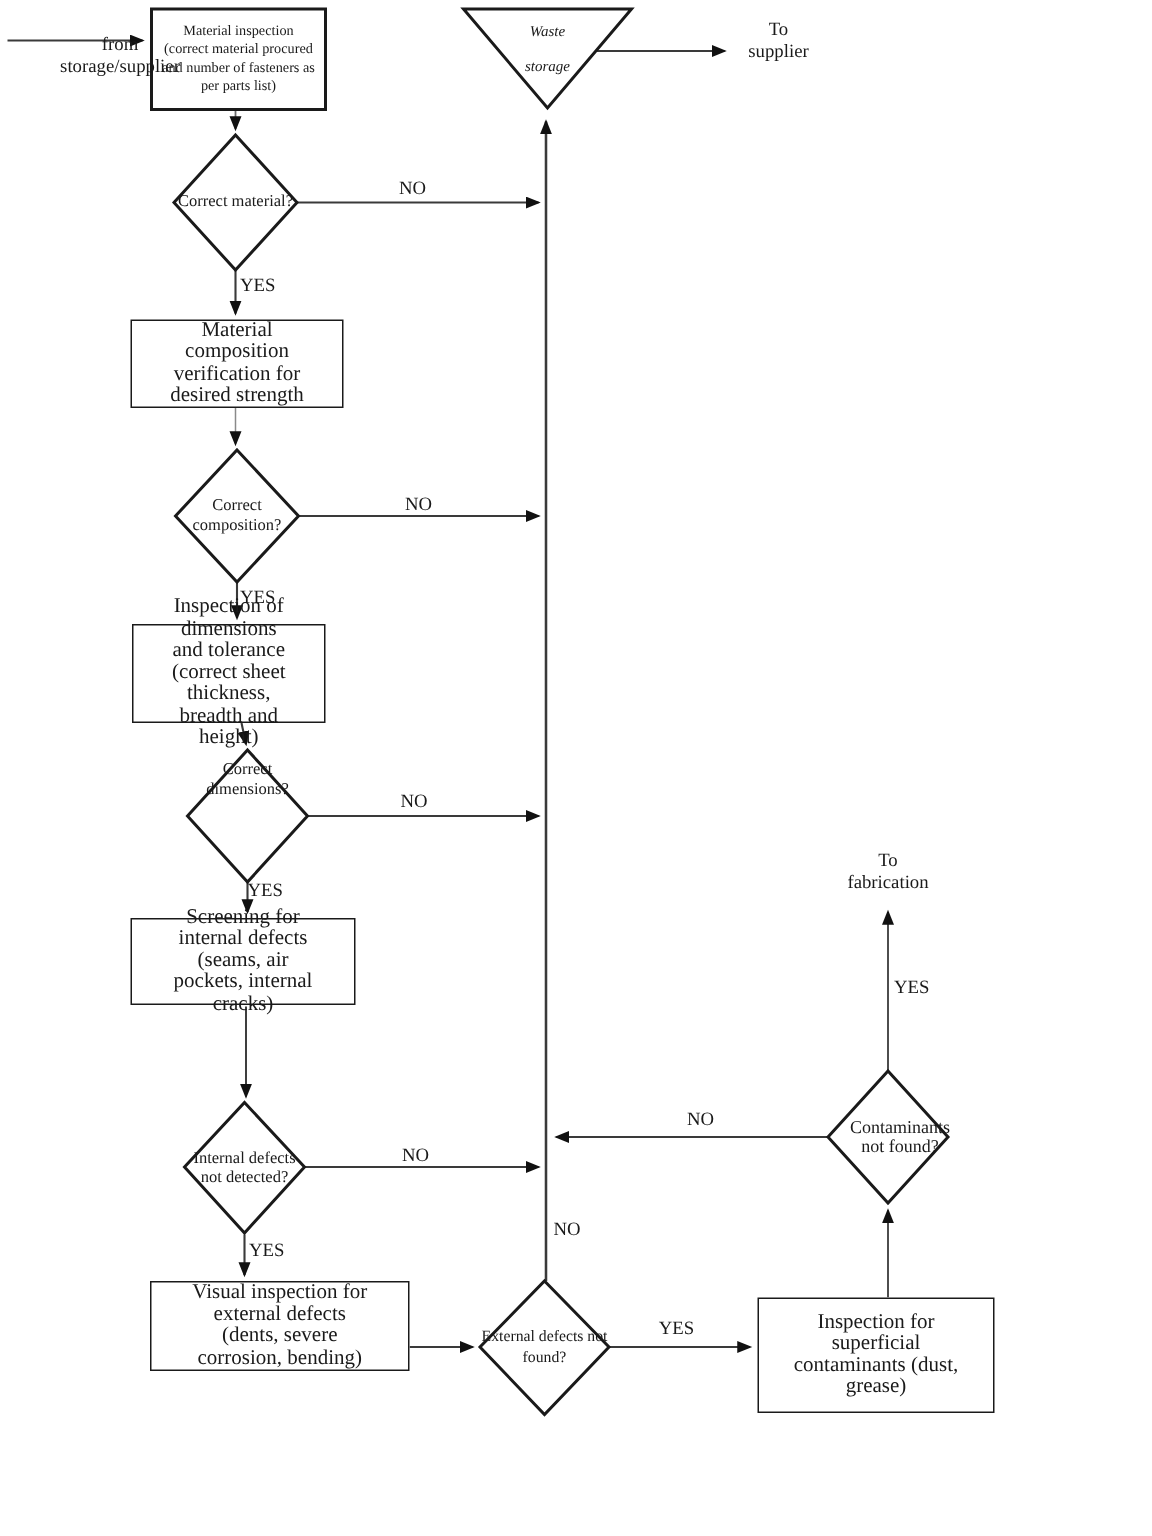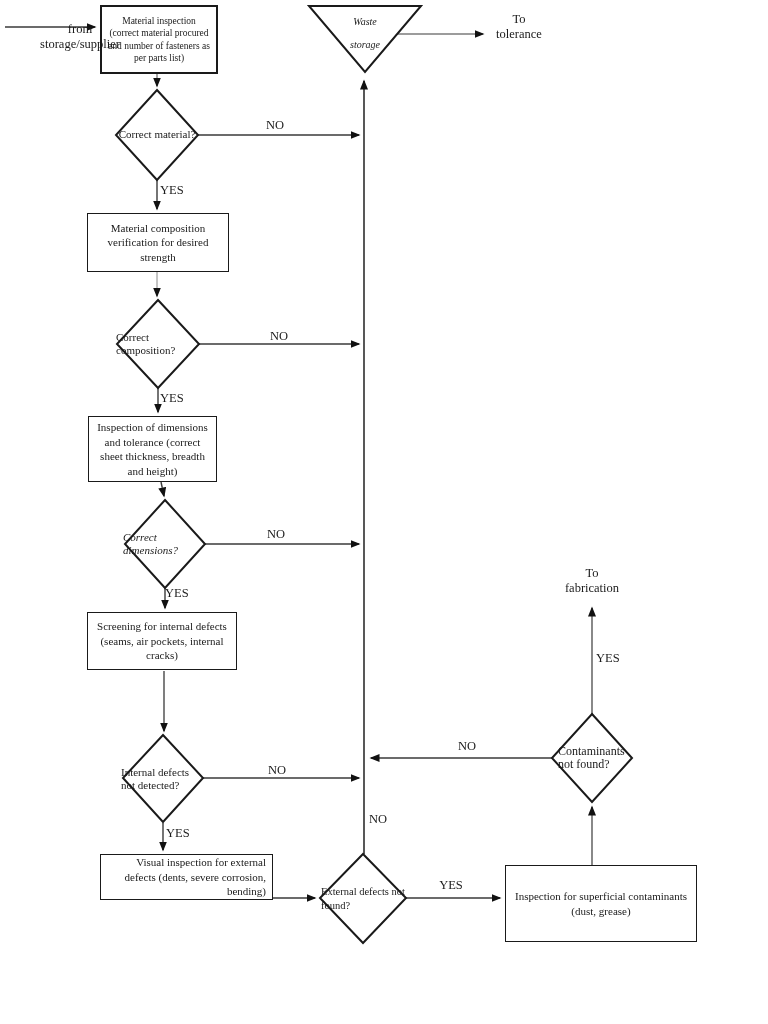--- a/index.html
+++ b/index.html
@@ -10,48 +10,48 @@
     color:#1a1a1a;
   }
   #stage{position:absolute;left:0;top:0;width:768px;height:1024px;border-radius:32px;}
   svg.wires{position:absolute;left:0;top:0;width:768px;height:1024px;}
   .box{
     position:absolute;
     border:1.5px solid #1a1a1a;
     background:#ffffff;
     display:flex;align-items:center;justify-content:center;
     text-align:center;
-    font-size:11px;line-height:14.5px;
+    font-size:14px;line-height:14.5px;
     box-sizing:border-box;
-    padding:2px 6px;
+    padding:2px 22px;
   }
   .dtext{
     position:absolute;
     display:flex;align-items:center;justify-content:center;
-    text-align:left;
+    text-align:center;
     font-size:11px;line-height:13.5px;
     pointer-events:none;
   }
   .lbl{
     position:absolute;
     font-size:12.5px;line-height:15px;
     text-align:center;
     white-space:nowrap;
   }
   
   #b-material-inspection{left:100px;top:5px;width:118px;height:69px;border-width:2px;font-size:9.5px;line-height:12.5px;padding:2px 5px;}
   #b-material-composition{left:87px;top:213px;width:142px;height:59px;}
   #b-inspection-dimensions{left:88px;top:416px;width:129px;height:66px;}
   #b-screening-internal{left:87px;top:612px;width:150px;height:58px;}
-  #b-visual-inspection{left:100px;top:854px;width:173px;height:46px;text-align:right;}
-  #b-superficial-contaminants{left:505px;top:865px;width:192px;height:77px;}
+  #b-visual-inspection{left:100px;top:854px;width:173px;height:60px;}
+  #b-superficial-contaminants{left:505px;top:865px;width:158px;height:77px;}
   
   #t-correct-material{left:115px;top:92px;width:84px;height:86px;}
   #t-desired-composition{left:116px;top:302px;width:84px;height:84px;}
-  #t-correct-dimensions{left:123px;top:502px;width:84px;height:84px;font-style:italic;}
+  #t-correct-dimensions{left:123px;top:478px;width:84px;height:84px;}
   #t-internal-defects{left:121px;top:737px;width:84px;height:84px;}
   #t-external-defects{left:321px;top:856px;width:84px;height:85px;font-size:10.5px;}
   #t-contaminants{left:558px;top:716px;width:84px;height:84px;font-size:12px;}
   
   #t-waste{left:330px;top:10px;width:70px;height:42px;font-size:10px;line-height:23px;display:block;text-align:center;position:absolute;font-style:italic;}
   
   #l-from-storage{left:2px;top:22px;width:90px;margin-left:33px;}
   #l-to-recycling{left:489px;top:12px;width:60px;}
   #l-to-fabrication{left:557px;top:566px;width:70px;}
   
@@ -141,21 +141,21 @@
     <span>Waste</span><br>
     <span>storage</span>
   </div>
 
   <div class="lbl" id="l-from-storage">
     <span>from</span><br>
     <span>storage/supplier</span>
   </div>
   <div class="lbl" id="l-to-recycling">
     <span>To</span><br>
-    <span>tolerance</span>
+    <span>supplier</span>
   </div>
   <div class="lbl" id="l-to-fabrication">
     <span>To</span><br>
     <span>fabrication</span>
   </div>
 
   <div class="lbl" id="l-no-material">NO</div>
   <div class="lbl" id="l-yes-material">YES</div>
   <div class="lbl" id="l-no-composition">NO</div>
   <div class="lbl" id="l-yes-composition">YES</div>

